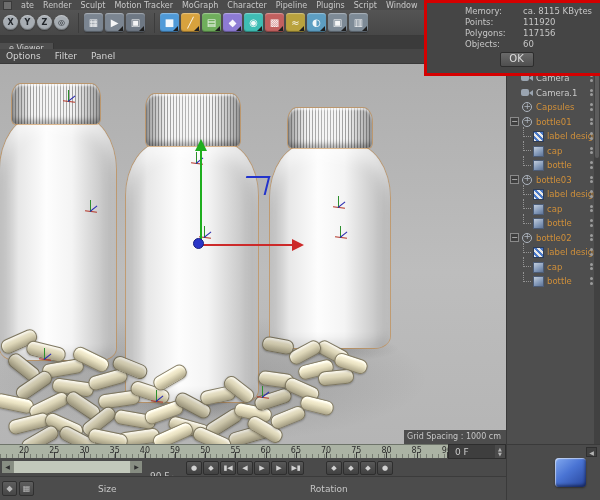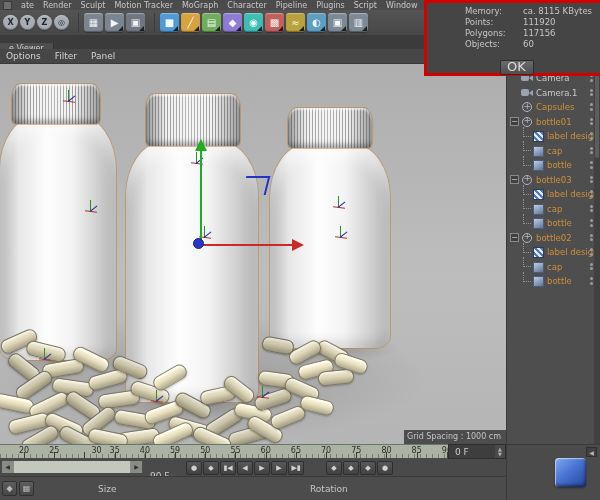--- a/index.html
+++ b/index.html
@@ -128,22 +128,22 @@
   #corner .collapse-btn{position:absolute;right:3px;top:2px;width:11px;height:10px;background:#414141;border:1px solid #2f2f2f;
       color:#b5b5b5;font-size:6px;line-height:9px;text-align:center;box-sizing:border-box;}
   #blue-cube{position:absolute;left:48px;top:13px;width:31px;height:29px;border-radius:4px;
       background:linear-gradient(140deg,#83aaf0 0%,#4a74d4 45%,#26449a 100%);
       box-shadow:inset 1px 1px 1px rgba(255,255,255,.55),inset -1px -2px 3px rgba(0,0,20,.45),0 1px 2px rgba(0,0,0,.4);}
   
   #dialog{position:absolute;left:424px;top:0;width:167px;height:64px;background:#454545;border:3px solid #d40000;
       z-index:60;padding:3px 6px;box-sizing:content-box;}
   .drow{display:flex;font-size:8.5px;line-height:11px;color:#c6c6c6;}
   .drow .dlabel{width:58px;flex:none;padding-left:32px;}
-  #dlg-ok{width:32px;height:13px;margin:10px auto 0;background:linear-gradient(#6a6a6a,#4f4f4f);border:1px solid #2d2d2d;
-      border-radius:2px;color:#dddddd;font-size:13px;line-height:12px;text-align:center;}
+  #dlg-ok{width:32px;height:13px;margin:2px auto 0;background:linear-gradient(#6a6a6a,#4f4f4f);border:1px solid #2d2d2d;
+      border-radius:2px;color:#dddddd;font-size:10px;line-height:12px;text-align:center;}
 </style>
 </head>
 <body>
 
 <div id="app">
 
   <div id="menubar">
     <span class="appicon"></span>
   <span class="mitem">ate</span>
       <span class="mitem">Render</span>
@@ -502,21 +502,21 @@
       </div>
   </div>
   <div id="om-scroll"></div>
   <div id="om-thumb"></div>
 
   <div id="ruler">
       <span class="tick-num" style="left: 19px;">20</span>
       <span class="tick-line" style="left: 24px;"></span>
       <span class="tick-num" style="left: 49.2px;">25</span>
       <span class="tick-line" style="left: 54.2px;"></span>
-      <span class="tick-num" style="left: 79.4px; margin-left: 12px;">30</span>
+      <span class="tick-num" style="left: 79.4px;">30</span>
       <span class="tick-line" style="left: 84.4px;"></span>
       <span class="tick-num" style="left: 109.6px;">35</span>
       <span class="tick-line" style="left: 114.6px;"></span>
       <span class="tick-num" style="left: 139.8px;">40</span>
       <span class="tick-line" style="left: 144.8px;"></span>
       <span class="tick-num" style="left: 170px;">59</span>
       <span class="tick-line" style="left: 175px;"></span>
       <span class="tick-num" style="left: 200.2px;">50</span>
       <span class="tick-line" style="left: 205.2px;"></span>
       <span class="tick-num" style="left: 230.4px;">55</span>

